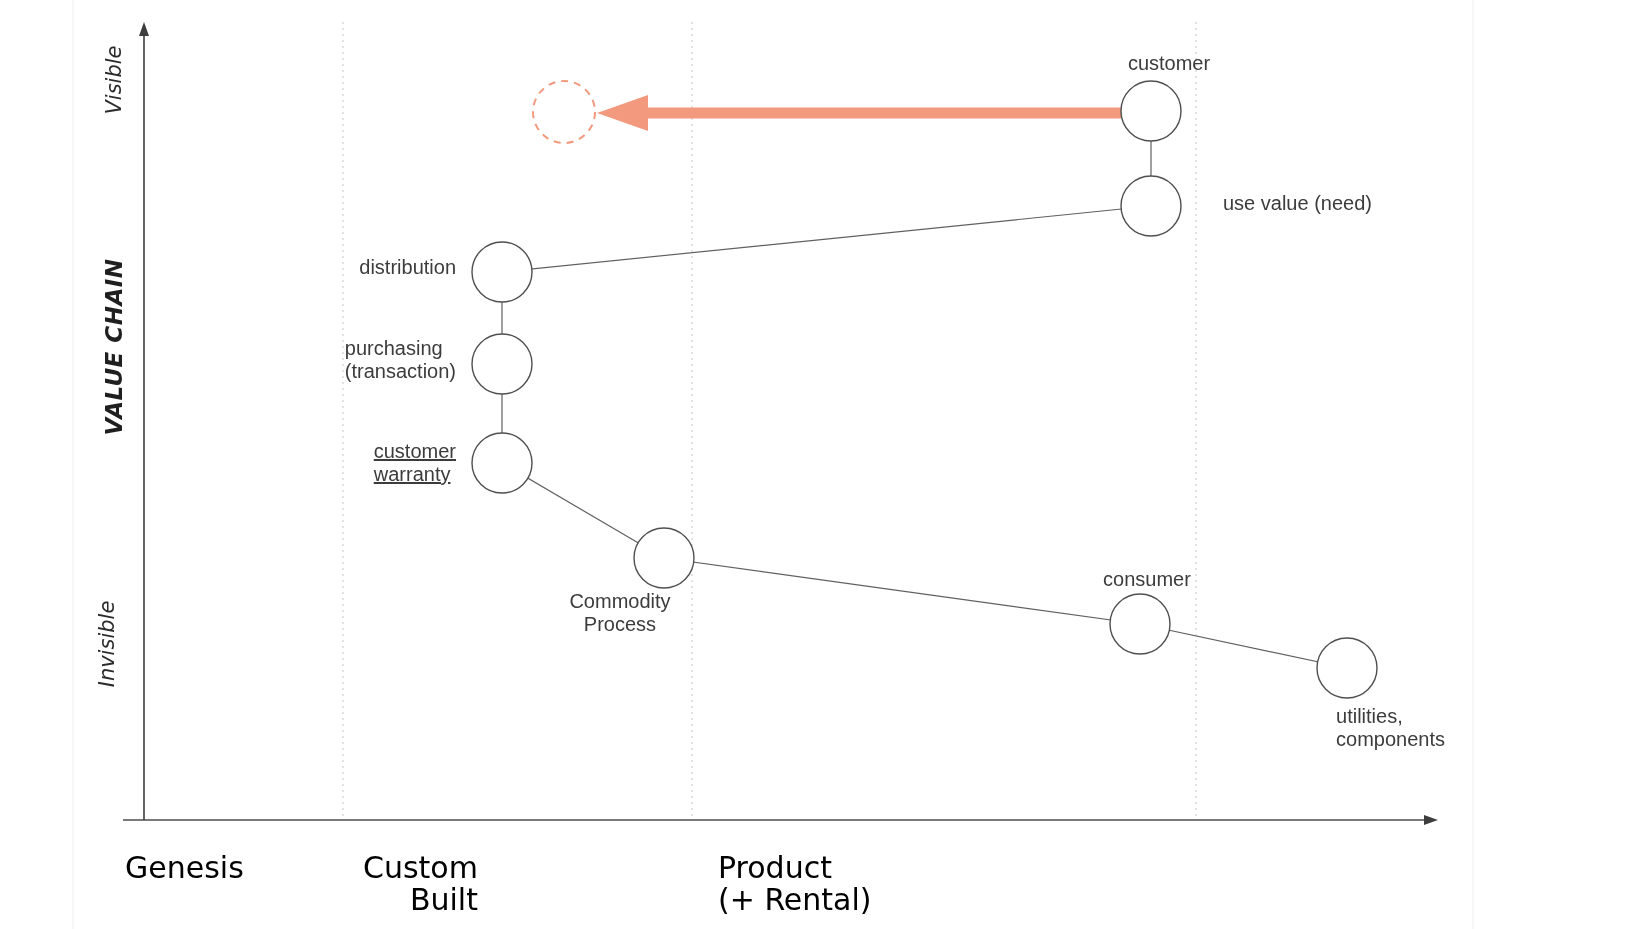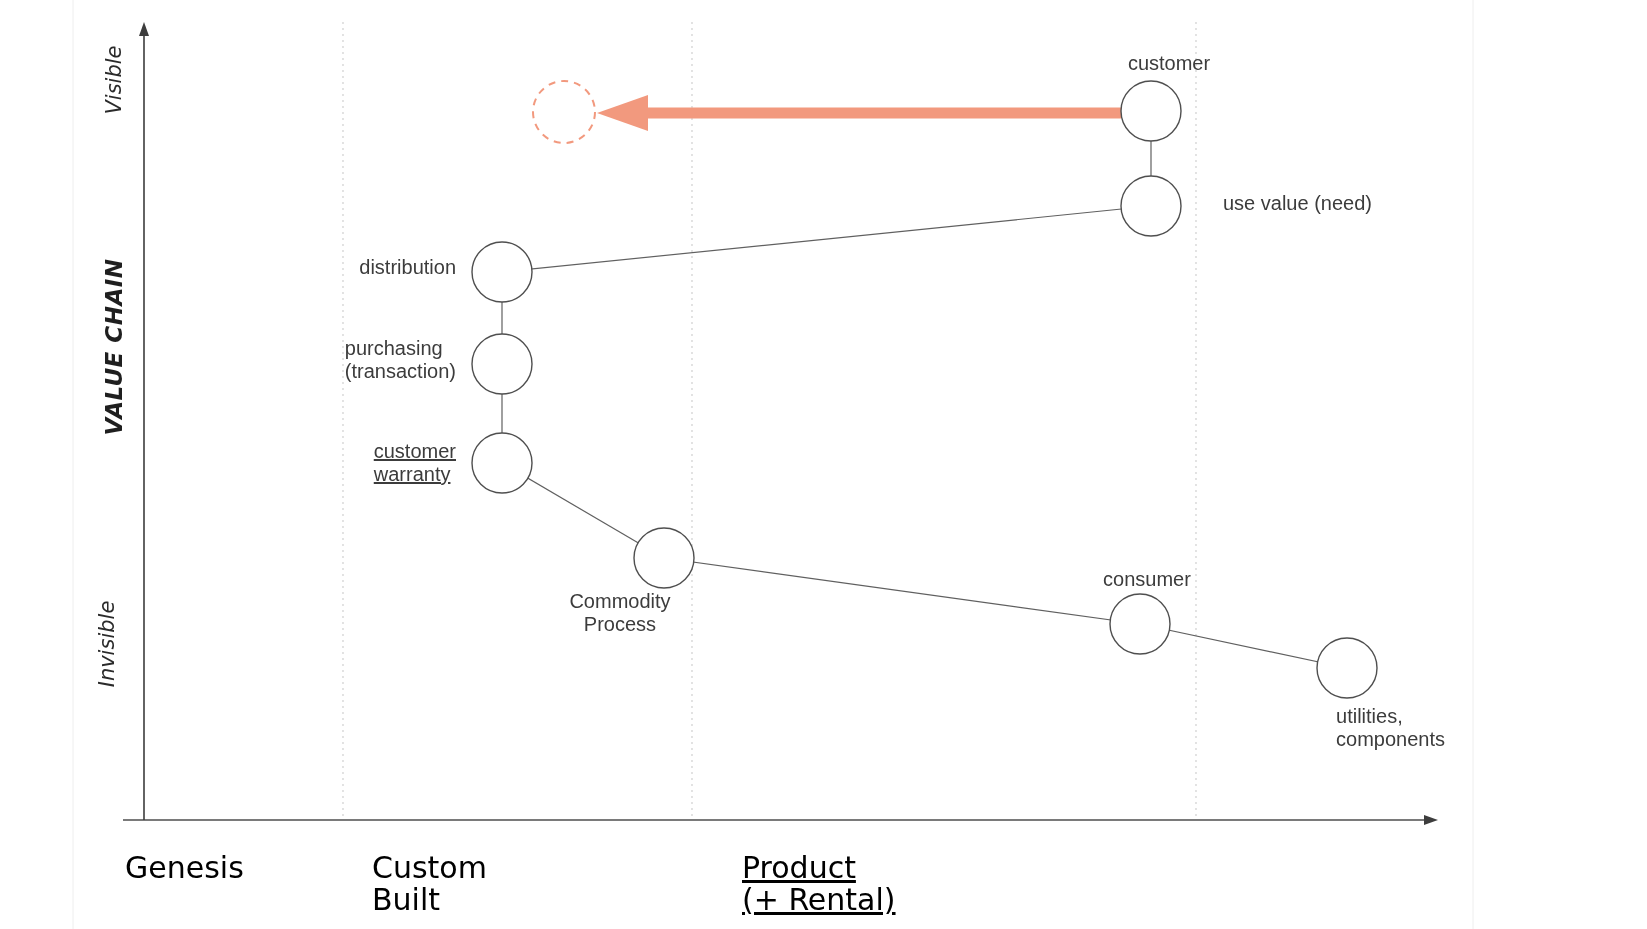--- a/index.html
+++ b/index.html
@@ -69,23 +69,23 @@
       <polygon points="1438,820 1424,815 1424,825" fill="#3d3d3d"></polygon>
       <line x1="144" y1="820" x2="144" y2="30" stroke="#3d3d3d" stroke-width="1.6"></line>
       <polygon points="144,22 139,36 149,36" fill="#3d3d3d"></polygon>
     </svg>
 
   <div class="label axis-side-label rot" style="left:114px;top:80px;">Visible</div>
   <div class="label axis-main-label rot" style="left:114px;top:347px;">VALUE CHAIN</div>
   <div class="label axis-side-label rot" style="left:107px;top:644px;">Invisible</div>
 
   <div class="label stage-label" style="left:125px;top:852px;">Genesis</div>
-  <div class="label stage-label" style="left:372px;top:852px;">Custom
+  <div class="label stage-label" style="left:363px;top:852px;text-align:right;">Custom
 Built</div>
-  <div class="label stage-label" style="left:742px;top:852px;text-decoration:underline;">Product
+  <div class="label stage-label" style="left:718px;top:852px;">Product
 (+ Rental)</div>
 
   <div class="label node-label center-anchor c-align" style="left:1169px;top:63px;">customer</div>
   <div class="label node-label vcenter" style="left:1197px;top:203px;margin-left:26px;">use value (need)</div>
   <div class="label node-label vcenter r-align" style="right:1191px;top:267px;">distribution</div>
   <div class="label node-label vcenter r-align" style="right:1191px;top:360px;">purchasing
 (transaction)</div>
   <div class="label node-label vcenter r-align" style="right:1191px;top:463px;text-decoration:underline;">customer
 warranty</div>
   <div class="label node-label center-anchor c-align" style="left:620px;top:613px;">Commodity

